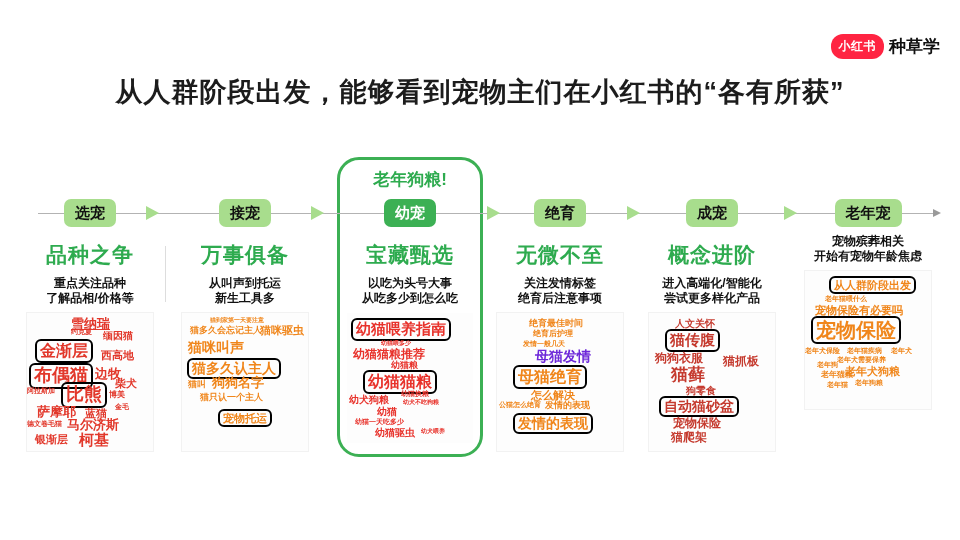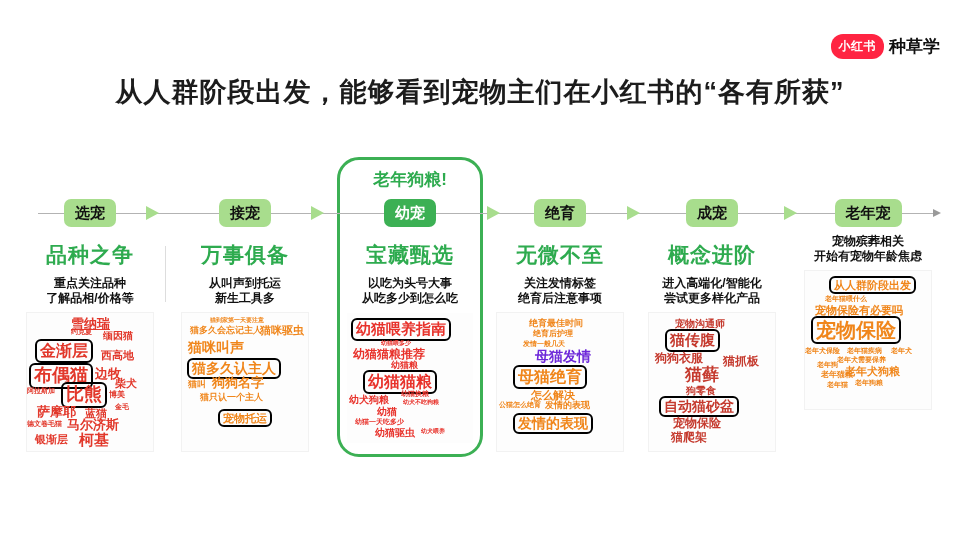--- a/index.html
+++ b/index.html
@@ -146,25 +146,25 @@
         <span class="word" style="left: 48px; top: 88px; font-size: 9px; color: rgb(240, 134, 27);">发情的表现</span>
         <span class="word boxed" style="left: 16px; top: 100px; font-size: 14px; color: rgb(240, 134, 27);">发情的表现</span>
       </div>
   </section>
 
   <section class="col" style="left:637px">
     <span class="pill">成宠</span>
     <h2 class="headline">概念进阶</h2>
     <p class="desc"><span>进入高端化/智能化</span><br><span>尝试更多样化产品</span></p>
     <div class="cloud">
-        <span class="word" style="left: 26px; top: 5px; font-size: 10px; color: rgb(197, 58, 46);">宠物沟通师</span>
+        <span class="word" style="left: 26px; top: 5px; font-size: 10px; color: rgb(197, 58, 46);">人文关怀</span>
         <span class="word boxed" style="left: 16px; top: 16px; font-size: 15px; color: rgb(197, 58, 46);">猫传腹</span>
         <span class="word" style="left: 6px; top: 39px; font-size: 12px; color: rgb(197, 58, 46);">狗狗衣服</span>
         <span class="word" style="left: 74px; top: 42px; font-size: 12px; color: rgb(197, 58, 46);">猫抓板</span>
-        <span class="word" style="left: 36px; top: 53px; font-size: 17px; color: rgb(197, 58, 46);">猫藓</span>
+        <span class="word" style="left: 22px; top: 53px; font-size: 17px; color: rgb(197, 58, 46);">猫藓</span>
         <span class="word" style="left: 37px; top: 72px; font-size: 10px; color: rgb(197, 58, 46);">狗零食</span>
         <span class="word boxed" style="left: 10px; top: 83px; font-size: 14px; color: rgb(197, 58, 46);">自动猫砂盆</span>
         <span class="word" style="left: 24px; top: 104px; font-size: 12px; color: rgb(197, 58, 46);">宠物保险</span>
         <span class="word" style="left: 22px; top: 118px; font-size: 12px; color: rgb(197, 58, 46);">猫爬架</span>
       </div>
   </section>
 
   <section class="col" style="left:793px">
     <span class="pill">老年宠</span>
     <p class="desc"><span>宠物殡葬相关</span><br><span>开始有宠物年龄焦虑</span></p>

